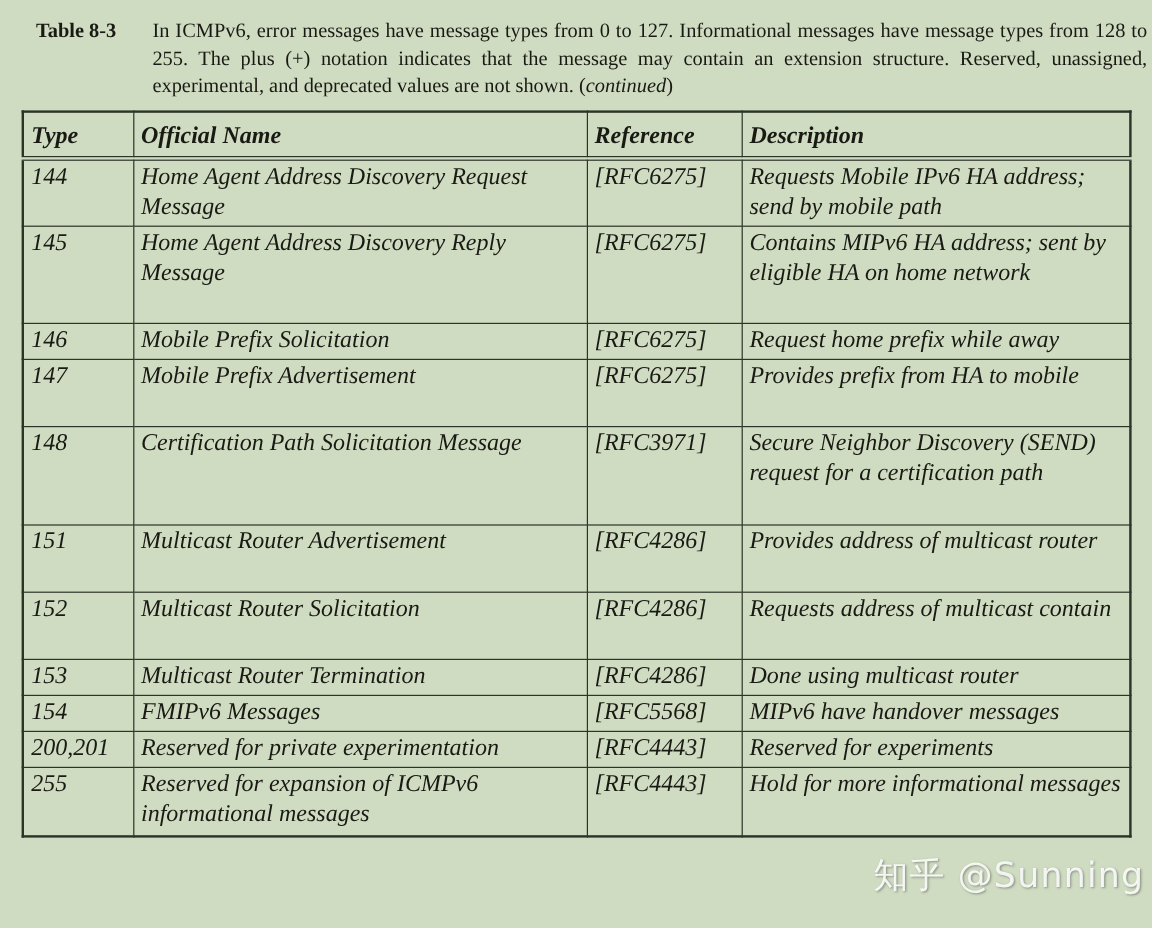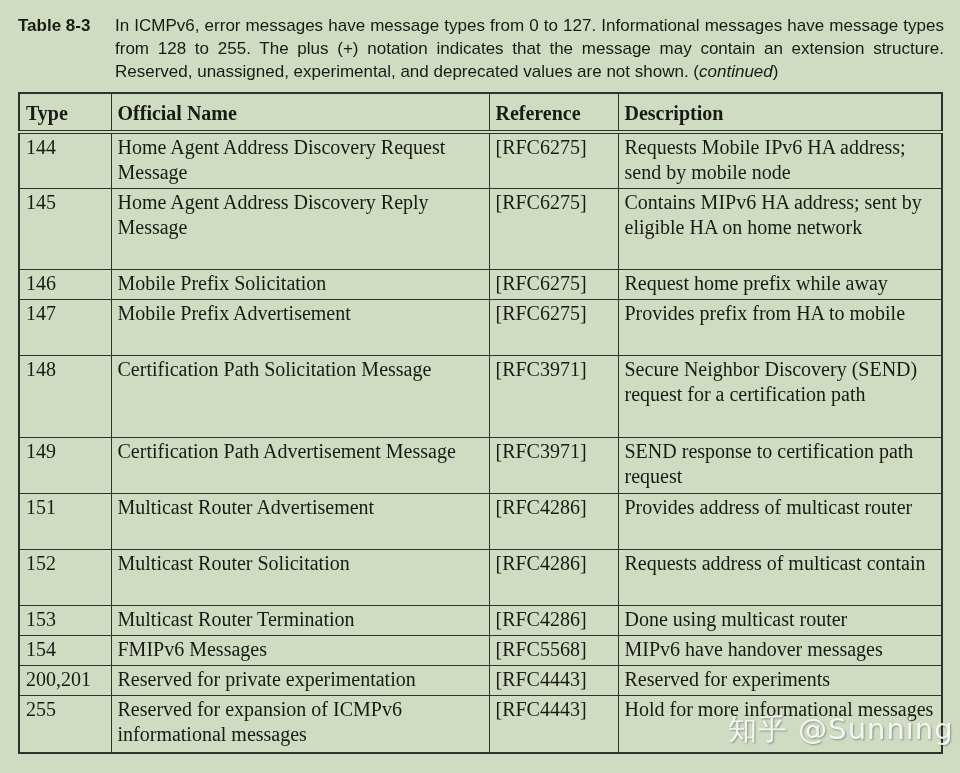--- a/index.html
+++ b/index.html
@@ -10,27 +10,27 @@
       width: 960px;
       height: 773px;
       background: #cfdcc2;
       color: #1a1a14;
       font-family: "DejaVu Serif", "Liberation Serif", serif;
       position: relative;
       overflow: hidden;
     }
     .caption {
       position: absolute;
-      left: 18px;
+      left: 30px;
       top: 14px;
       width: 926px;
       display: flex;
       font-size: 17px;
       line-height: 23px;
-      font-family: Liberation Sans, sans-serif;
+      font-family: Liberation Serif, serif;
     }
     .caption-label {
       font-weight: bold;
       width: 97px;
       flex: none;
       white-space: nowrap;
     }
     .caption-text {
       flex: 1;
       text-align: justify;
@@ -41,20 +41,21 @@
     table.icmp {
       position: absolute;
       left: 18px;
       top: 92px;
       width: 925px;
       border-collapse: collapse;
       font-family: "Liberation Serif", "DejaVu Serif", serif;
       font-size: 20px;
       line-height: 25px;
       border: 2px solid #2d3328;
+      font-style: italic;
     }
     table.icmp th, table.icmp td {
       border: 1.5px solid #2d3328;
       text-align: left;
       vertical-align: top;
       padding: 1px 6px 0 6px;
     }
     table.icmp th {
       font-weight: bold;
       height: 33px;
@@ -117,21 +118,21 @@
       <th>Official Name</th>
       <th>Reference</th>
       <th>Description</th>
     </tr>
   </thead>
   <tbody>
     <tr style="height:56px">
       <td>144</td>
       <td>Home Agent Address Discovery Request Message</td>
       <td>[RFC6275]</td>
-      <td>Requests Mobile IPv6 HA address; send by mobile node</td>
+      <td>Requests Mobile IPv6 HA address; send by mobile path</td>
     </tr>
     <tr style="height:81px">
       <td>145</td>
       <td>Home Agent Address Discovery Reply Message</td>
       <td>[RFC6275]</td>
       <td>Contains MIPv6 HA address; sent by eligible HA on home network</td>
     </tr>
     <tr style="height:30px">
       <td>146</td>
       <td>Mobile Prefix Solicitation</td>
@@ -142,26 +143,20 @@
       <td>147</td>
       <td>Mobile Prefix Advertisement</td>
       <td>[RFC6275]</td>
       <td>Provides prefix from HA to mobile</td>
     </tr>
     <tr style="height:82px">
       <td>148</td>
       <td>Certification Path Solicitation Message</td>
       <td>[RFC3971]</td>
       <td>Secure Neighbor Discovery (SEND) request for a certification path</td>
-    </tr>
-    <tr style="height:56px">
-      <td>149</td>
-      <td>Certification Path Advertisement Message</td>
-      <td>[RFC3971]</td>
-      <td>SEND response to certification path request</td>
     </tr>
     <tr style="height:56px">
       <td>151</td>
       <td>Multicast Router Advertisement</td>
       <td>[RFC4286]</td>
       <td>Provides address of multicast router</td>
     </tr>
     <tr style="height:56px">
       <td>152</td>
       <td>Multicast Router Solicitation</td>

